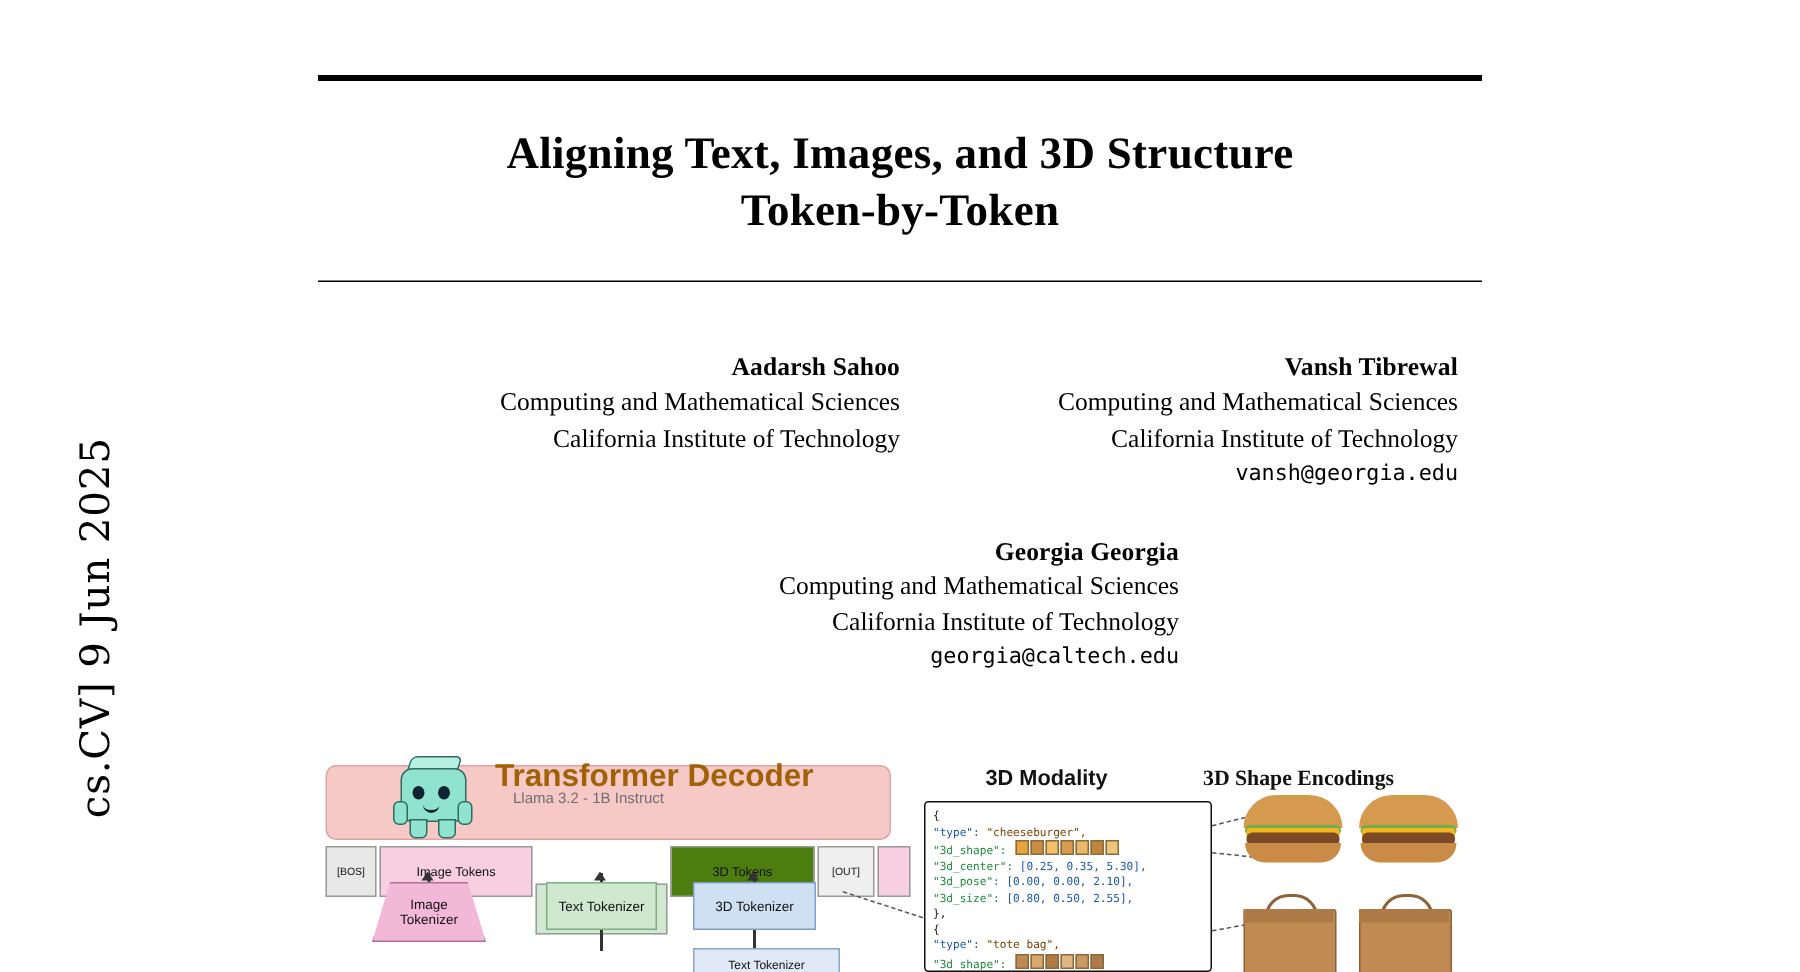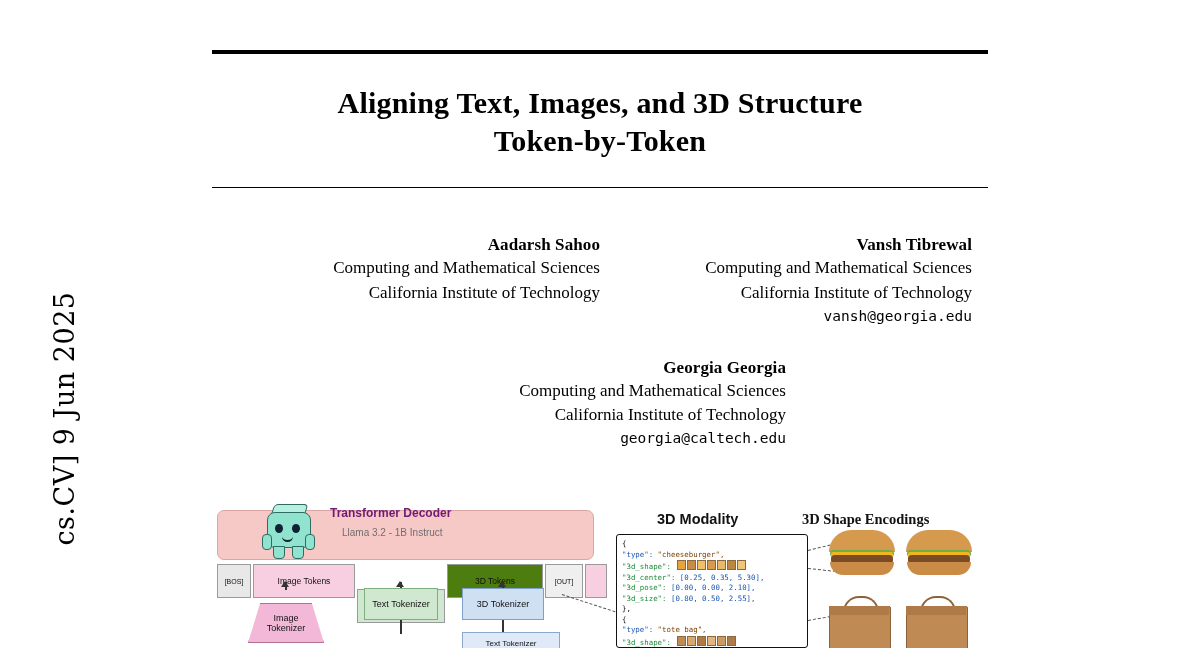--- a/index.html
+++ b/index.html
@@ -109,23 +109,23 @@
     height: 48px;
     background: #f6c9c6;
     border: 1px solid #d9a7a4;
     border-radius: 7px;
   }
   .decoder-title {
     position: absolute;
     left: 118px;
     top: 8px;
     font-family: "Liberation Sans", sans-serif;
-    font-size: 12px;
+    font-size: 21px;
     font-weight: bold;
-    color: #701a75;
+    color: #a16207;
   }
   .decoder-sub {
     position: absolute;
     left: 130px;
     top: 29px;
     font-family: "Liberation Sans", sans-serif;
     font-size: 10px;
     color: #6f6f6f;
   }
   .mascot {
@@ -225,21 +225,21 @@
     font-family: "Liberation Sans", sans-serif;
     font-size: 9px;
     text-align: center;
     color: #111;
     display: flex;
     align-items: center;
     justify-content: center;
     line-height: 1.15;
   }
   .tok-image {
-    left: 36px; top: 105px; width: 74px; height: 38px;
+    left: 36px; top: 90px; width: 74px; height: 38px;
     background: #f3b8d8;
     border: 1px solid #b0708f;
     clip-path: polygon(16% 0, 84% 0, 100% 100%, 0 100%);
   }
   .tok-text {
     left: 152px; top: 90px; width: 72px; height: 30px;
     background: #cfe8cf;
     border: 1px solid #7fae7f;
   }
   .tok-3d {

